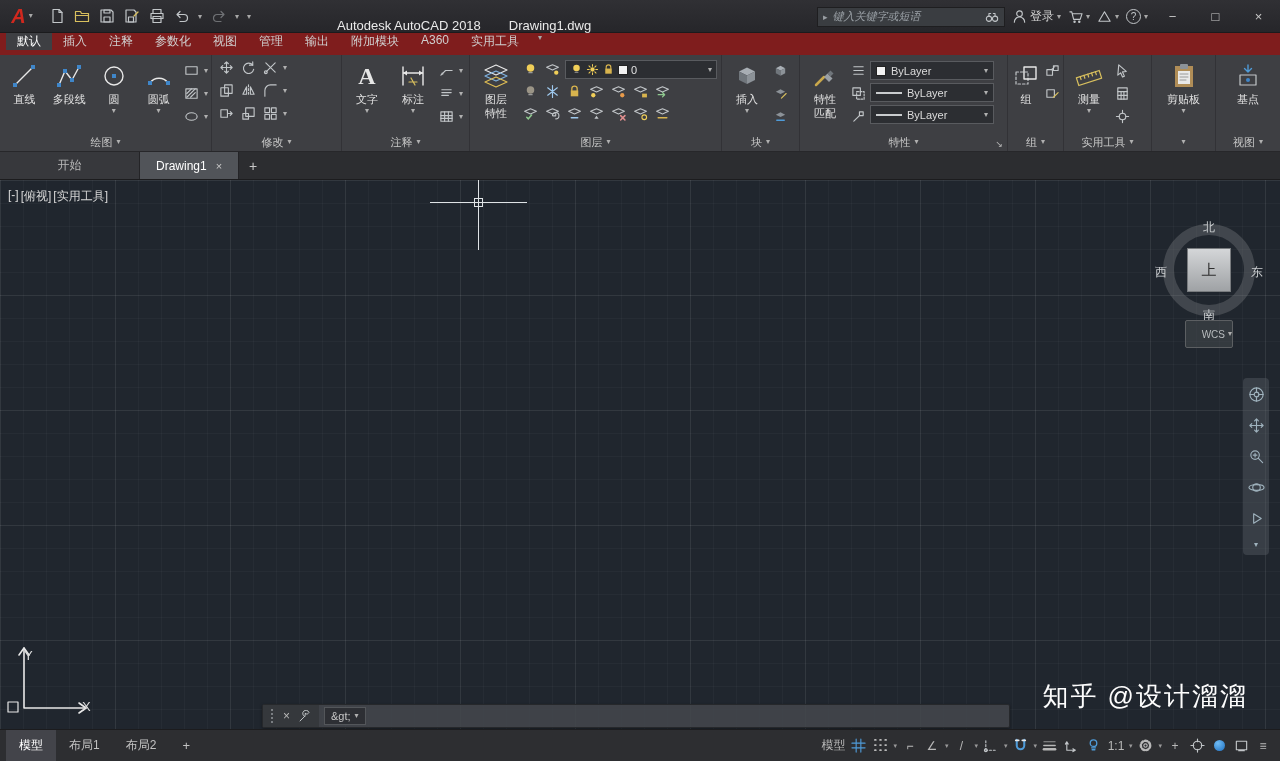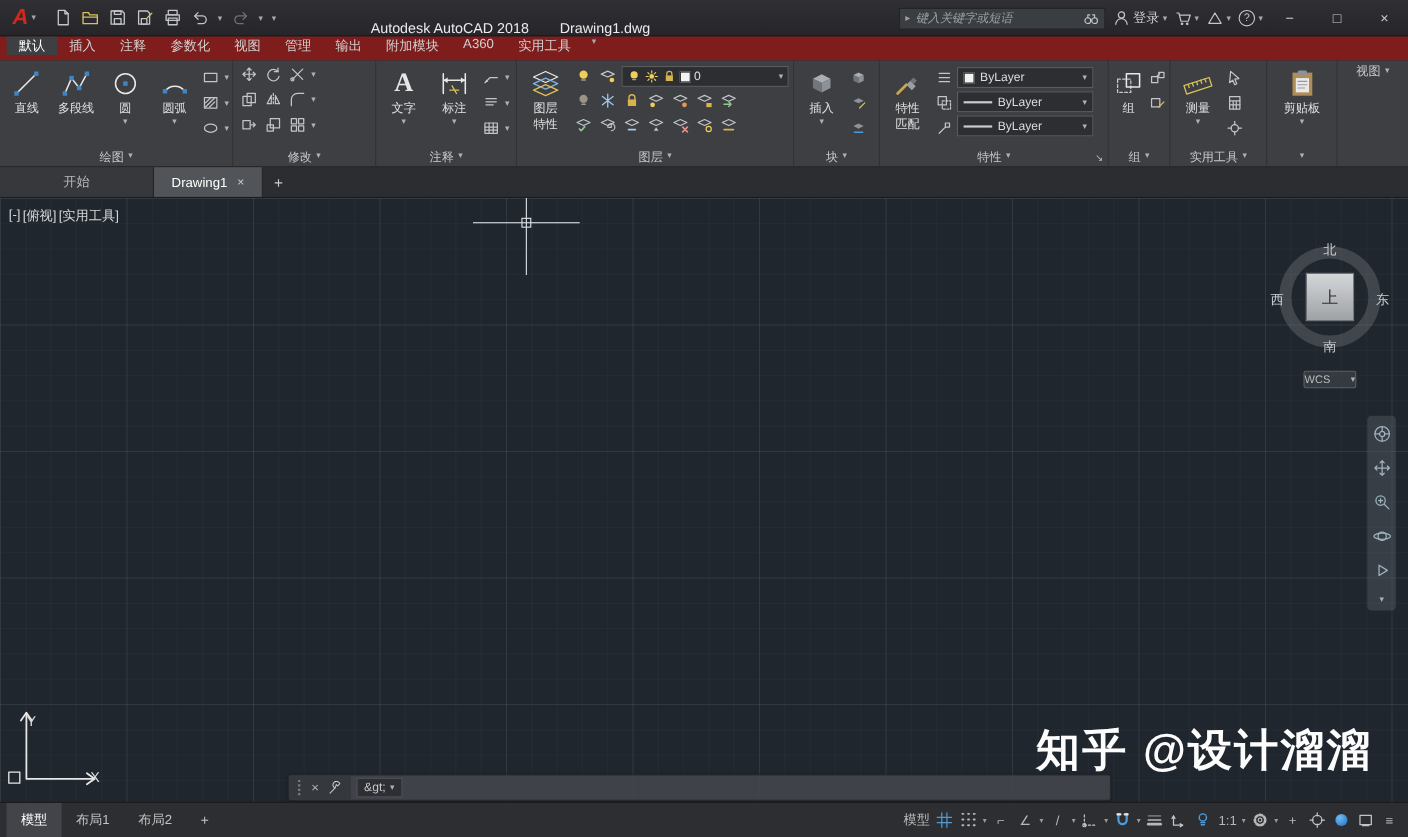--- a/index.html
+++ b/index.html
@@ -80,37 +80,37 @@
 .ch-h{position:absolute;left:430px;top:22px;width:97px;height:1px;background:#dfe3e6}
 .ch-v{position:absolute;left:478px;top:0;width:1px;height:70px;background:#dfe3e6}
 .ch-box{position:absolute;left:474px;top:18px;width:9px;height:9px;border:1px solid #dfe3e6}
 .viewcube{position:absolute;left:1155px;top:38px;width:108px;height:140px;font-size:12px;color:#cdd0d2}
 .vc-ring{position:absolute;left:8px;top:6px;width:92px;height:92px;border-radius:50%;border:11px solid rgba(128,132,136,.35);cursor:pointer}
 .vc-face{position:absolute;left:32px;top:30px;width:44px;height:44px;background:linear-gradient(#d4d6d8,#9fa2a5);border:1px solid #787b7e;display:flex;align-items:center;justify-content:center;font-size:15px;color:#2e2e2e;cursor:pointer}
 .vc-n{position:absolute;left:0;right:0;top:1px;text-align:center;cursor:pointer}
 .vc-s{position:absolute;left:0;right:0;top:89px;text-align:center;cursor:pointer}
 .vc-w{position:absolute;left:0;top:46px;cursor:pointer}
 .vc-e{position:absolute;right:0;top:46px;cursor:pointer}
-.wcs{position:absolute;left:30px;top:119px;width:48px;height:16px;background:rgba(70,74,78,.55);border:1px solid #5c5f62;border-radius:2px;display:flex;align-items:center;justify-content:space-between;gap:3px;font-size:10px;color:#b8bcbe;cursor:pointer}
+.wcs{position:absolute;left:30px;top:102px;width:48px;height:28px;background:rgba(70,74,78,.55);border:1px solid #5c5f62;border-radius:2px;display:flex;align-items:center;justify-content:flex-end;gap:3px;font-size:10px;color:#b8bcbe;cursor:pointer}
 .navbar{position:absolute;left:1243px;top:198px;width:26px;border-radius:4px;background:rgba(86,93,100,.45);display:flex;flex-direction:column;align-items:center;padding:6px 0;gap:11px}
 .nbtn{width:20px;height:20px;display:flex;align-items:center;justify-content:center;cursor:pointer}
 .nbtn svg{width:17px;height:17px}
 .nbtn.smallc{font-size:8px;color:#9fb2bd;height:10px}
 .ucs{position:absolute;left:6px;top:462px;width:90px;height:78px}
 .ucs-y{position:absolute;left:24px;top:468px;font-size:13px;color:#dcdcdc}
 .ucs-x{position:absolute;left:82px;top:519px;font-size:13px;color:#dcdcdc}
 .cmdbar{position:absolute;left:262px;top:524px;width:748px;height:24px;display:flex;align-items:stretch;background:rgba(67,71,76,.88);border:1px solid #26282b;border-radius:2px;box-shadow:0 1px 3px rgba(0,0,0,.35)}
 .cmd-left{display:flex;align-items:center;gap:8px;padding:0 8px;background:rgba(52,55,59,.9)}
 .cmd-grip{width:4px;height:14px;border-left:2px dotted #7a7e82;cursor:grab}
 .cmd-x{font-size:12px;color:#b8b8b8;cursor:pointer}
 .cmd-wr svg{width:13px;height:13px;display:block;cursor:pointer}
 .cmd-chip{display:flex;align-items:center;gap:4px;padding:0 6px;background:rgba(43,46,50,.9);margin:2px 0 2px 5px;border:1px solid #53565a;color:#c8c8c8;font-size:11px;cursor:pointer}
 .cmd-input{flex:1;display:flex;align-items:center;padding:0 9px;cursor:text}
 .cmd-ph{font-size:12px;color:#969ba1}
-.watermark{position:absolute;right:32px;top:474px;font-size:40px;font-weight:700;color:#fdfdfd;letter-spacing:2px;white-space:nowrap}
+.watermark{position:absolute;right:32px;top:499px;font-size:26px;font-weight:400;color:#fdfdfd;letter-spacing:2px;white-space:nowrap}
 
 .statusbar{position:absolute;left:0;bottom:0;width:1280px;height:32px;background:#2d2e31;display:flex;align-items:center;border-top:1px solid #1c1c1e;font-size:12px}
 .ltabs{display:flex;height:100%;align-items:stretch;padding-left:6px}
 .ltab{display:flex;align-items:center;padding:0 13px;color:#c2c2c2;cursor:pointer}
 .ltab.active{background:#43444a;color:#fff}
 .ltab.plus{font-size:13px}
 .sright{margin-left:auto;display:flex;align-items:center;height:100%;padding-right:6px}
 .sic{min-width:22px;height:26px;display:flex;align-items:center;justify-content:center;color:#b8b8b8;cursor:pointer;border-radius:2px;padding:0 2px}
 .sic svg{width:15px;height:15px}
 .sic.txt{font-size:12px}
@@ -775,20 +775,32 @@
         <span class="blabel">剪贴板</span>
         <span class="caret">▾</span>
       </div>
     </div>
     <div class="p-footer">
       <span class="caret">▾</span>
     </div>
   </div>
 
   <div class="panel" style="width:64px;border-right:0">
+    <div class="p-body" style="justify-content:center">
+      <div class="bigbtn" style="width:56px">
+        <span class="bicon">
+              <svg viewBox="0 0 28 28">
+                <rect class="g" x="6" y="13" width="16" height="10"></rect>
+                <path class="b" d="M14 3v7m-3.5-3.5L14 10l3.5-3.5"></path>
+                <circle class="fb" cx="14" cy="18" r="2"></circle>
+              </svg>
+            </span>
+        <span class="blabel">基点</span>
+      </div>
+    </div>
     <div class="p-footer">
       <span>视图</span>
       <span class="caret">▾</span>
     </div>
   </div>
 
 </section>
 
 <div class="ftabs">
   <div class="ftab start">

